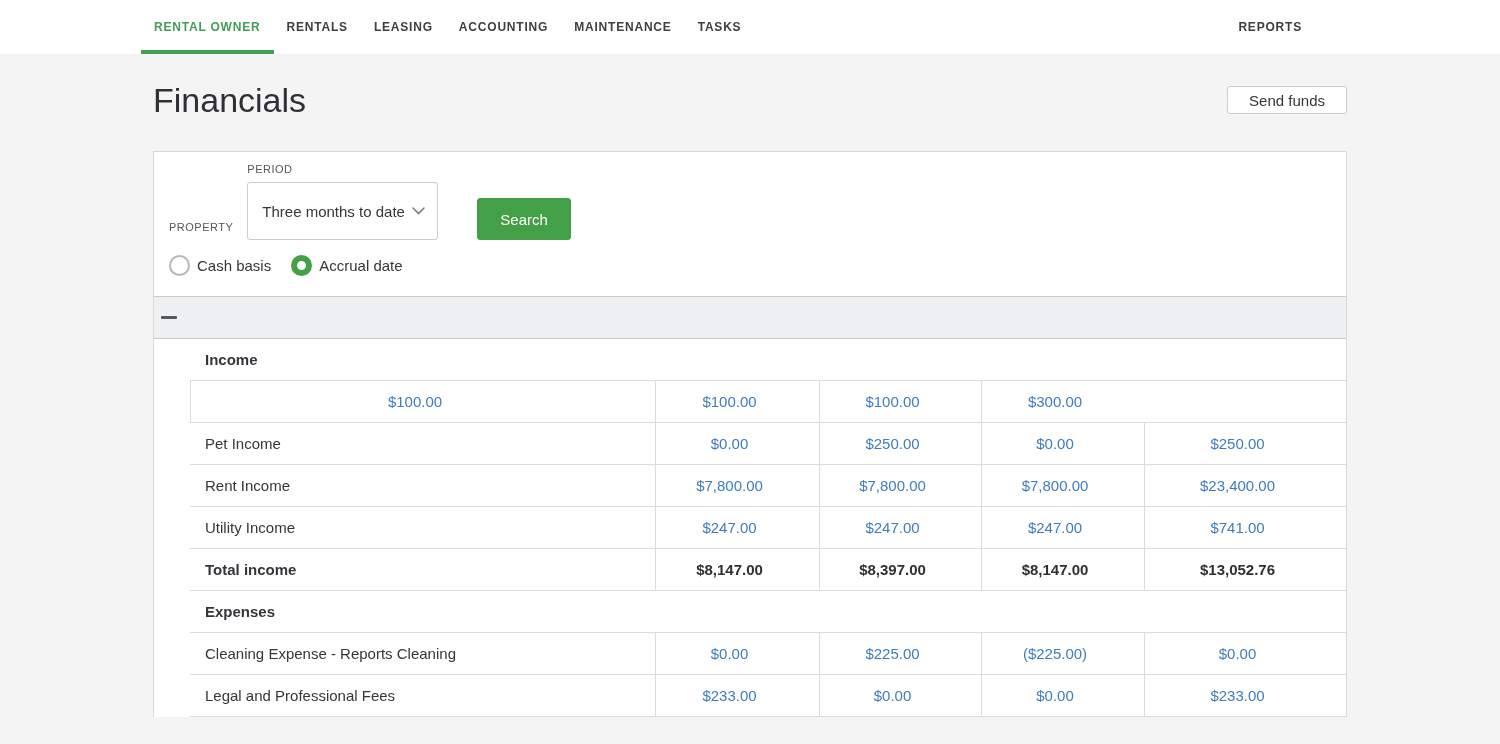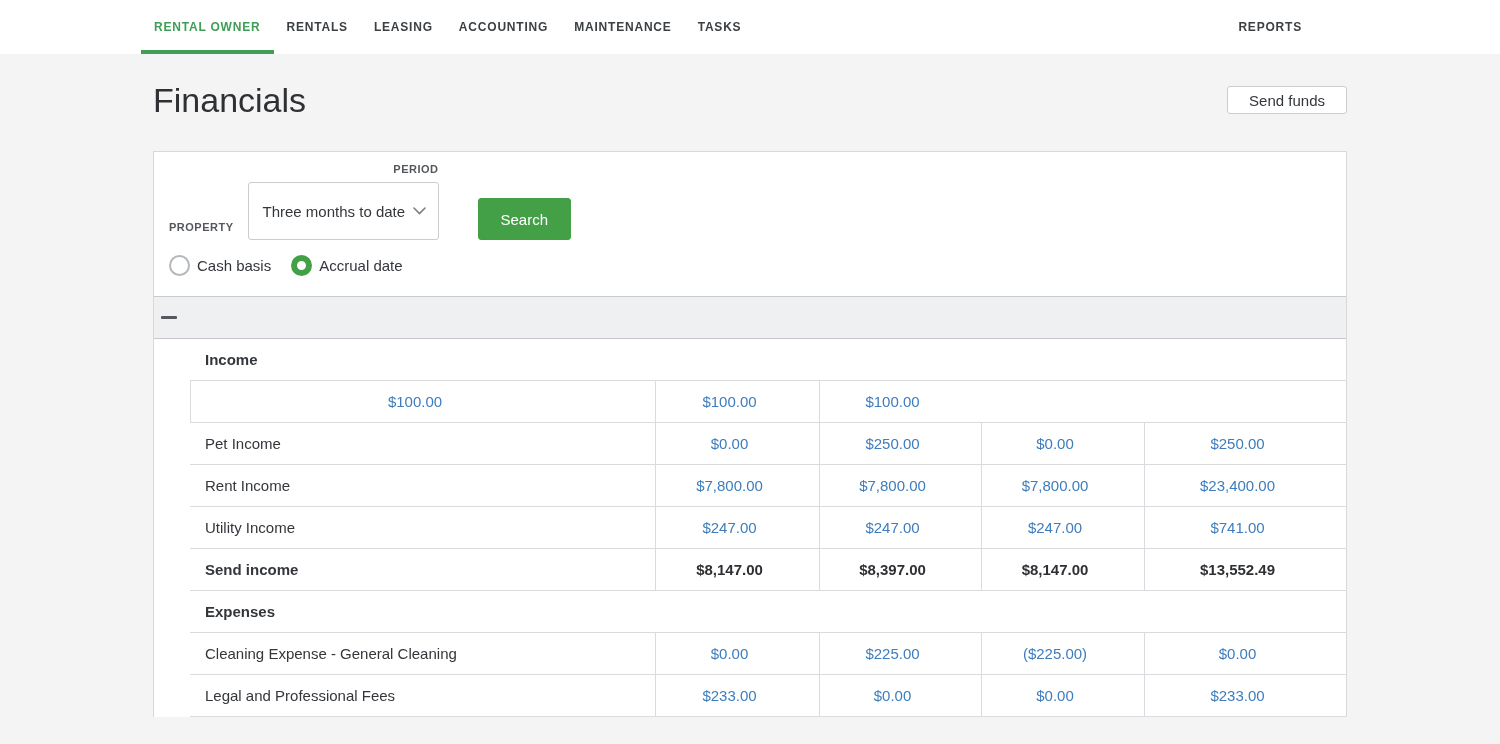--- a/index.html
+++ b/index.html
@@ -54,22 +54,22 @@
   
   .panel{
     margin-top:34px;background:#ffffff;
     border:1px solid #d7d9dd;border-bottom:none;
   }
   .filters-wrap{padding:11px 15px 0;}
   .filters{display:flex;align-items:flex-end;}
   .filter-group{display:flex;flex-direction:column;margin-right:14px;}
   .filter-group.property{min-width:63px;}
   .filter-label{
-    font-size:11px;font-weight:bold;letter-spacing:.5px;
-    color:#53575d;text-transform:uppercase;margin-bottom:7px;text-align:right;
+    font-size:11px;font-weight:normal;letter-spacing:.5px;
+    color:#53575d;text-transform:uppercase;margin-bottom:7px;
   }
   .select{
     width:191px;height:58px;border:1px solid #c9ccd1;border-radius:3px;
     background:#fff;display:flex;align-items:center;justify-content:space-between;
     padding:0 12px 0 14px;font-size:15px;color:#33363b;cursor:pointer;
   }
   .chevron{display:flex;align-items:center;}
   .btn-primary{
     height:42px;padding:0 22px;margin-left:25px;
     background:var(--accent-green);border:1px solid var(--accent-green);
@@ -196,20 +196,23 @@
           <div class="cells">
             <div class="td num">
                 <a>$100.00</a>
               </div>
             <div class="td num">
                 <a>$100.00</a>
               </div>
             <div class="td num">
                 <a>$100.00</a>
               </div>
+            <div class="td num">
+                <a>$300.00</a>
+              </div>
           </div>
         </div>
 
         <div class="tr">
           <div class="gutter"></div>
           <div class="cells">
             <div class="td label">Pet Income</div>
             <div class="td num">
                 <a>$0.00</a>
               </div>
@@ -259,39 +262,39 @@
               </div>
             <div class="td num">
                 <a>$741.00</a>
               </div>
           </div>
         </div>
 
         <div class="tr total">
           <div class="gutter"></div>
           <div class="cells">
-            <div class="td label">Send income</div>
+            <div class="td label">Total income</div>
             <div class="td num">$8,147.00</div>
             <div class="td num">$8,397.00</div>
             <div class="td num">$8,147.00</div>
-            <div class="td num">$13,552.49</div>
+            <div class="td num">$13,052.76</div>
           </div>
         </div>
 
         <div class="tr section">
           <div class="gutter"></div>
           <div class="cells">
             <div class="td label">Expenses</div>
           </div>
         </div>
 
         <div class="tr">
           <div class="gutter"></div>
           <div class="cells">
-            <div class="td label">Cleaning Expense - General Cleaning</div>
+            <div class="td label">Cleaning Expense - Reports Cleaning</div>
             <div class="td num">
                 <a>$0.00</a>
               </div>
             <div class="td num">
                 <a>$225.00</a>
               </div>
             <div class="td num">
                 <a>($225.00)</a>
               </div>
             <div class="td num">

